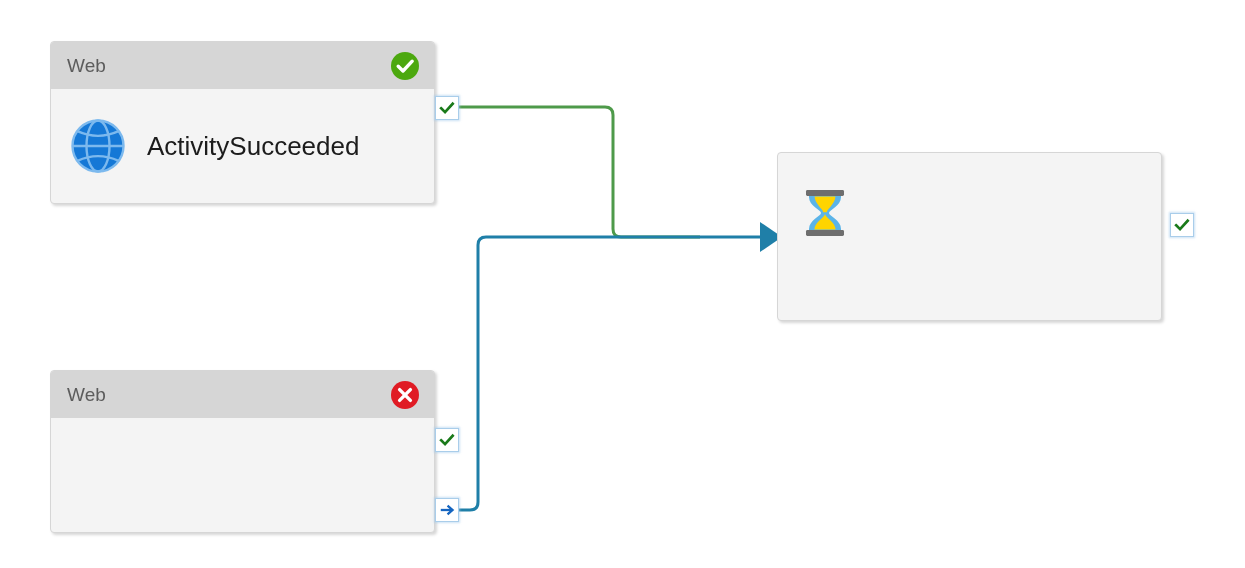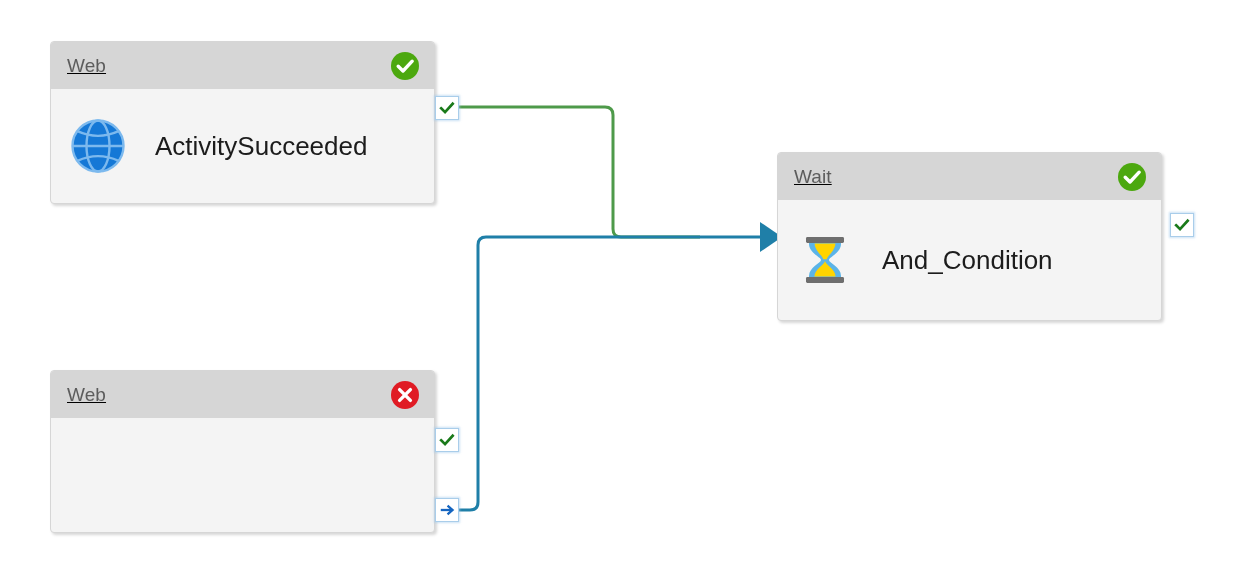--- a/index.html
+++ b/index.html
@@ -40,21 +40,20 @@
     box-shadow: 2px 2px 3px rgba(0,0,0,0.16);
   }
   .card-header {
     position: relative;
     height: 47px;
     background: #d6d6d6;
     border-top-left-radius: 3px;
     border-top-right-radius: 3px;
     display: flex;
     align-items: center;
-    text-decoration: underline;
   }
   .card-header-title {
     font-size: 19px;
     color: #5c5c5c;
     padding-left: 16px;
     letter-spacing: 0.1px;
     line-height: 1;
   }
   .status-badge {
     position: absolute;
@@ -71,21 +70,21 @@
     padding-left: 18px;
   }
   .activity-icon {
     width: 58px;
     height: 58px;
     flex: 0 0 58px;
   }
   .activity-label {
     font-size: 26px;
     color: #1c1c1c;
-    margin-left: 28px;
+    margin-left: 20px;
     font-weight: 400;
     white-space: nowrap;
   }
 
   
   .port {
     position: absolute;
     box-sizing: border-box;
     width: 24px;
     height: 24px;
@@ -164,47 +163,37 @@
   </div>
 
   <div class="port" style="left:435px; top:498px;">
     <svg viewBox="0 0 18 18" width="16" height="16">
       <path d="M2 9 L14.4 9" fill="none" stroke="#1565c0" stroke-width="2.6" stroke-linecap="butt"></path>
       <path d="M9.6 4.2 L15.2 9 L9.6 13.8" fill="none" stroke="#1565c0" stroke-width="2.6" stroke-linecap="butt" stroke-linejoin="miter"></path>
     </svg>
   </div>
 
   <div class="card" style="left:777px; top:152px; width:385px; height:169px;">
-    <div class="card-header">
-      <span class="card-header-title">Wait</span>
-      <span class="status-badge">
-        <svg viewBox="0 0 30 30" width="30" height="30">
-          <circle cx="15" cy="15" r="14" fill="#4ca80f"></circle>
-          <path d="M8.2 15.3 L13 20 L22.2 10.2" fill="none" stroke="#ffffff" stroke-width="3.4" stroke-linecap="round" stroke-linejoin="round"></path>
-        </svg>
-      </span>
-    </div>
     <div class="card-body">
       <span class="activity-icon">
         <svg viewBox="0 0 58 58" width="58" height="58">
 
           <path d="M13 8 L45 8 L45 13 C45 22 33 26 33 29 C33 32 45 36 45 45 L45 50 L13 50 L13 45
                    C13 36 25 32 25 29 C25 26 13 22 13 13 Z" fill="#5bb4e8"></path>
 
           <path d="M18.6 12.5 L39.4 12.5 C39.4 19.5 30.8 25.5 30.8 28.2
                    L27.2 28.2 C27.2 25.5 18.6 19.5 18.6 12.5 Z" fill="#ffd400"></path>
 
           <path d="M29 29.8 C29 33.4 39.6 38.4 39.6 45.6 L18.4 45.6
                    C18.4 38.4 29 33.4 29 29.8 Z" fill="#ffd400"></path>
 
           <rect x="10" y="6" width="38" height="6" rx="1.4" fill="#6e6e6e"></rect>
           <rect x="10" y="46" width="38" height="6" rx="1.4" fill="#6e6e6e"></rect>
         </svg>
       </span>
-      <span class="activity-label">And_Condition</span>
     </div>
   </div>
 
   <div class="port" style="left:1170px; top:213px;">
     <svg viewBox="0 0 18 18" width="16" height="16">
       <path d="M2.4 9.3 L6.8 13.6 L15.4 4.2" fill="none" stroke="#1a7a1a" stroke-width="3" stroke-linecap="square" stroke-linejoin="miter"></path>
     </svg>
   </div>
 
 </div>

